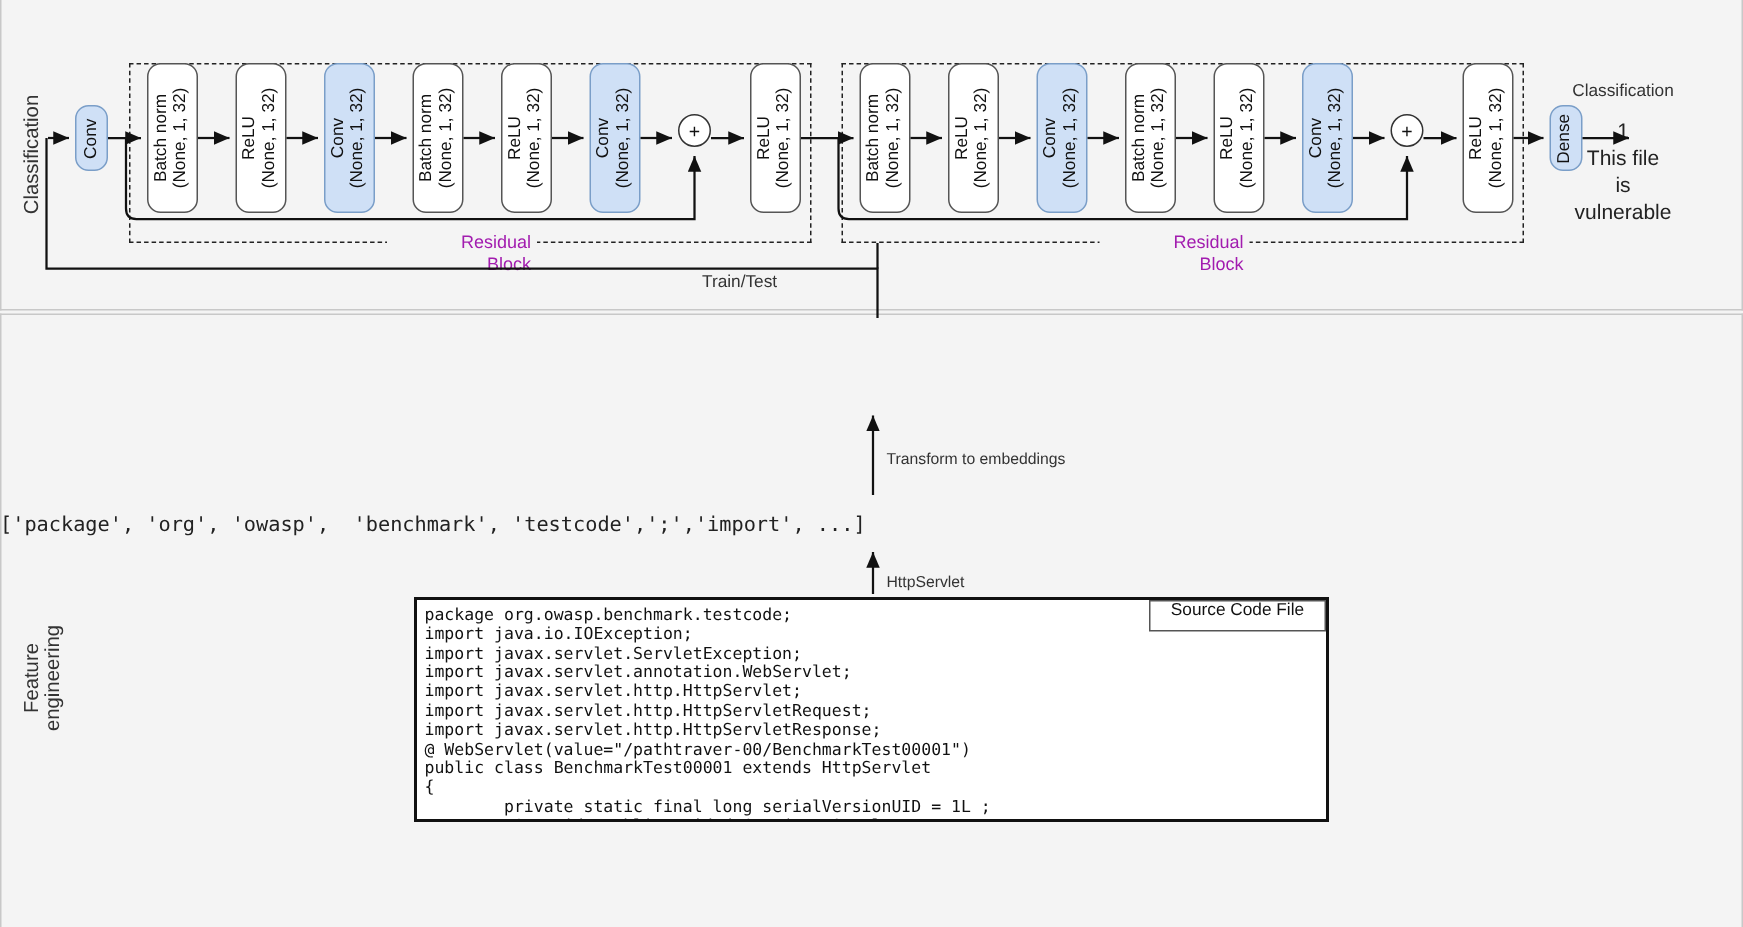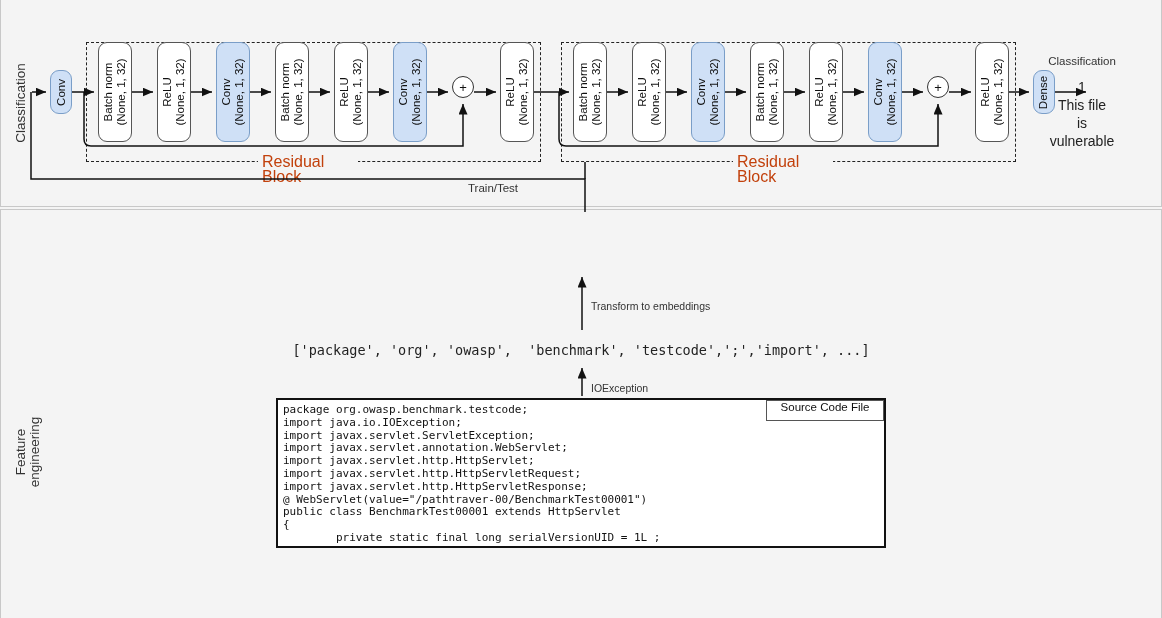--- a/index.html
+++ b/index.html
@@ -76,24 +76,24 @@
 
   
   .dashgroup {
     position: absolute;
     box-sizing: border-box;
     border: 1.3px dashed #222222;
     background: transparent;
   }
   .dash-label {
     position: absolute;
-    font-size: 16px;
+    font-size: 12px;
     line-height: 15px;
-    color: #c2410c;
-    text-align: left;
+    color: #a21caf;
+    text-align: right;
     white-space: pre-line;
     background: #f4f4f4;
     padding: 0 4px;
   }
 
   
   .plusnode {
     position: absolute;
     width: 22px; height: 22px;
     border: 1.4px solid #333333;
@@ -155,21 +155,20 @@
     white-space: pre-line;
   }
   #txt-transform {
     left: 591px; top: 300px;
     font-size: 10.5px;
     color: #333333;
   }
   #txt-tokens {
     left: 0px; top: 342px;
     width: 1162px;
-    text-align: center;
     font-size: 13.5px;
   }
   #txt-tokenization {
     left: 591px; top: 382px;
     font-size: 10.5px;
     color: #333333;
   }
 
   
   #codebox {
@@ -298,21 +297,21 @@
   <div class="ftext" id="txt-classification-cap">Classification</div>
   <div class="ftext" id="txt-classification-out">1
 This file
 is
 vulnerable</div>
 
   <div class="ftext" id="txt-traintest">Train/Test</div>
 
   <div class="ftext" id="txt-transform">Transform to embeddings</div>
   <div class="ftext mono" id="txt-tokens">['package', 'org', 'owasp',  'benchmark', 'testcode',';','import', ...]</div>
-  <div class="ftext" id="txt-tokenization">IOException</div>
+  <div class="ftext" id="txt-tokenization">HttpServlet</div>
 
   <div id="codebox">
     <div id="codetext" class="mono">package org.owasp.benchmark.testcode;
 import java.io.IOException;
 import javax.servlet.ServletException;
 import javax.servlet.annotation.WebServlet;
 import javax.servlet.http.HttpServlet;
 import javax.servlet.http.HttpServletRequest;
 import javax.servlet.http.HttpServletResponse;
 @ WebServlet(value="/pathtraver-00/BenchmarkTest00001")

